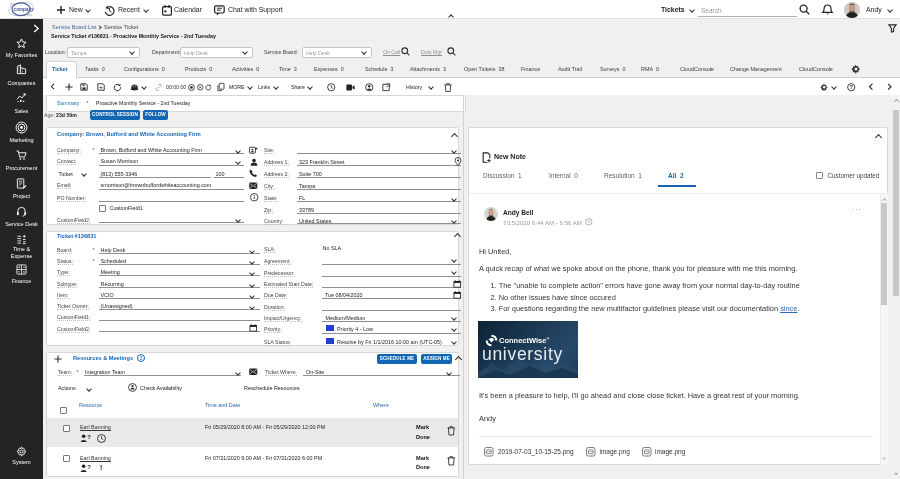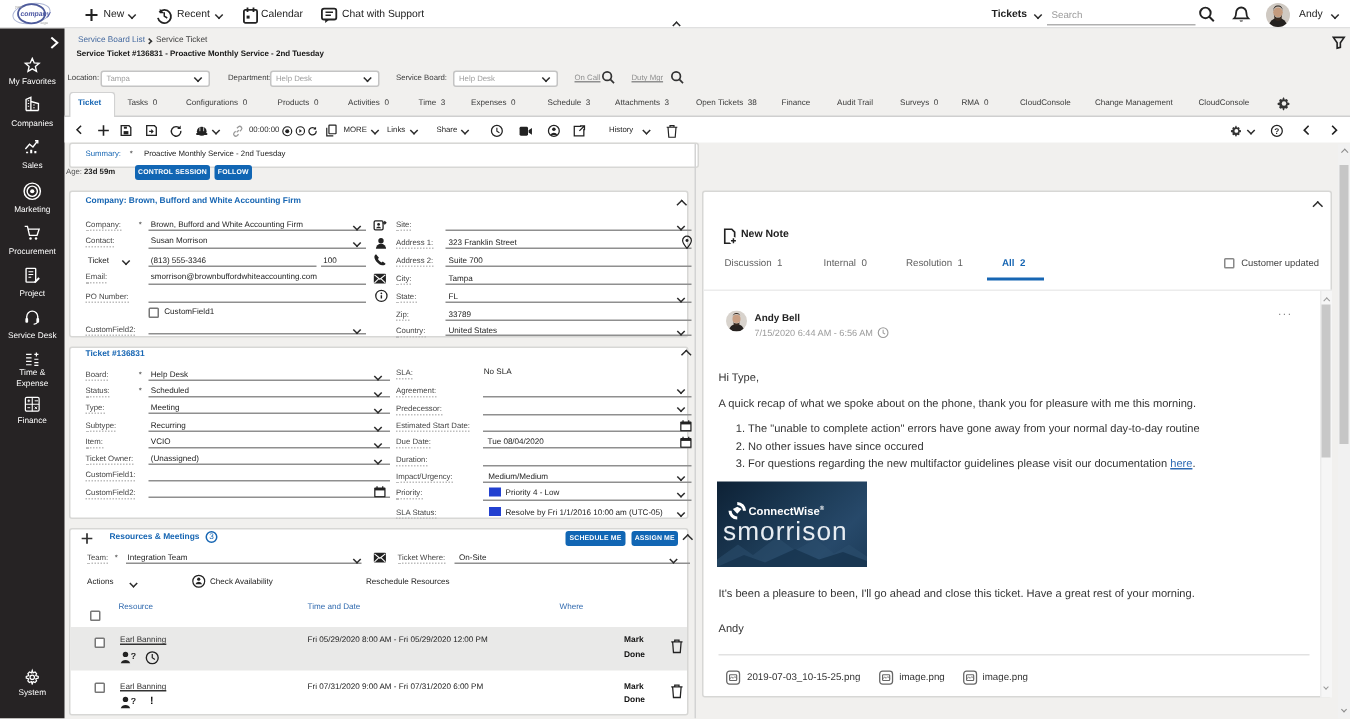--- a/index.html
+++ b/index.html
@@ -558,39 +558,39 @@
       <path d="M4.9 5.8a3.1 3.1 0 0 1 6.2 0c0-2.6-1.2-3.9-3.1-3.9S4.9 3.2 4.9 5.8z" fill="#33271f"></path>
     </g>
   </svg>
 <div class="a tx" style="left:503px;top:208.5px;font-size:6.6px;color:#222;font-weight:bold">Andy Bell</div>
 <div class="a tx" style="left:503px;top:218.6px;font-size:6.1px;color:#9b9b9b">7/15/2020 6:44 AM - 6:56 AM</div>
 <svg class="a" style="left:585px;top:218px" width="7.5" height="7.5" viewBox="0 0 20 20">
     <circle cx="10" cy="10" r="8.6" fill="none" stroke="#9b9b9b" stroke-width="2"></circle>
     <path d="M10 5v5.5l3.6 2.2" fill="none" stroke="#9b9b9b" stroke-width="1.8"></path>
   </svg>
 <div class="a tx" style="left:852px;top:203px;font-size:8px;color:#888;letter-spacing:1px">...</div>
-<div class="a tx" style="left:479px;top:246.8px;font-size:7.4px;color:#333">Hi Type,</div>
+<div class="a tx" style="left:479px;top:246.8px;font-size:7.4px;color:#333">Hi United,</div>
 <div class="a tx" style="left:479px;top:263.8px;font-size:7.4px;color:#333">A quick recap of what we spoke about on the phone, thank you for pleasure with me this morning.</div>
 <div class="a tx" style="left:490.5px;top:281px;font-size:7.4px;color:#333">1.&nbsp;The "unable to complete action" errors have gone away from your normal day-to-day routine</div>
 <div class="a tx" style="left:490.5px;top:292.6px;font-size:7.4px;color:#333">2.&nbsp;No other issues have since occured</div>
-<div class="a tx" style="left:490.5px;top:304.2px;font-size:7.4px;color:#333">3.&nbsp;For questions regarding the new multifactor guidelines please visit our documentation <span style="color:#2e6bb5;text-decoration:underline">here</span>.</div>
+<div class="a tx" style="left:490.5px;top:304.2px;font-size:7.4px;color:#333">3.&nbsp;For questions regarding the new multifactor guidelines please visit our documentation <span style="color:#2e6bb5;text-decoration:underline">since</span>.</div>
 <div class="a" style="left:478px;top:321px;width:100px;height:57px;background:linear-gradient(135deg,#0d2135 0%,#1c3a55 45%,#27496a 75%,#1d3c59 100%);overflow:hidden">
   <svg style="position:absolute;left:0;top:0" width="100" height="57" viewBox="0 0 100 57">
       <path d="M0 52l14-10 10 7 16-12 12 9 14-8 12 10 10-6 12 8v7H0z" fill="#2c4e6e" opacity="0.55"></path>
       <path d="M0 57l18-8 14 5 20-9 16 7 16-5 16 6v4z" fill="#16334d" opacity="0.8"></path>
     </svg>
   <svg style="position:absolute;left:7px;top:13px" width="13" height="13" viewBox="0 0 20 20">
       <path d="M10 1a9 9 0 0 1 9 9h-3.2A5.8 5.8 0 0 0 10 4.2z" fill="#fff"></path>
       <path d="M10 19a9 9 0 0 1-9-9h3.2A5.8 5.8 0 0 0 10 15.8z" fill="#fff"></path>
       <path d="M5.5 8.2L10 5.8l4.5 2.4L10 13z" fill="#fff"></path>
     </svg>
   <div style="position:absolute;left:21px;top:15px;font-size:7.5px;color:#fff;font-weight:bold;white-space:nowrap">ConnectWise<span style="font-size:4px;vertical-align:top">®</span></div>
-  <div style="position:absolute;left:4px;top:23px;font-size:17.5px;color:#e8edf2;white-space:nowrap;letter-spacing:0.7px">smorrison</div>
+  <div style="position:absolute;left:4px;top:23px;font-size:17.5px;color:#e8edf2;white-space:nowrap;letter-spacing:0.7px">university</div>
 </div>
-<div class="a tx" style="left:479px;top:391px;font-size:7.4px;color:#333">It's been a pleasure to been, I'll go ahead and close this ticket. Have a great rest of your morning.</div>
+<div class="a tx" style="left:479px;top:391px;font-size:7.4px;color:#333">It's been a pleasure to help, I'll go ahead and close close ticket. Have a great rest of your morning.</div>
 <div class="a tx" style="left:479px;top:413.5px;font-size:7.4px;color:#333">Andy</div>
 <div class="a" style="left:479px;top:435.5px;width:394px;border-bottom:1px solid #e2e2e2"></div>
 <svg class="a" style="left:484px;top:446.5px" width="9.5" height="9.5" viewBox="0 0 20 20">
     <rect x="1" y="1" width="18" height="18" rx="4" fill="none" stroke="#666" stroke-width="1.8"></rect>
     <rect x="5" y="6" width="10" height="8" rx="1" fill="none" stroke="#666" stroke-width="1.6"></rect>
     <path d="M5 12l3-3 2 2 2.5-2.5L15 11" fill="none" stroke="#666" stroke-width="1.2"></path>
   </svg>
 <div class="a tx" style="left:498px;top:448px;font-size:6.5px;color:#333">2019-07-03_10-15-25.png</div>
 <svg class="a" style="left:586px;top:446.5px" width="9.5" height="9.5" viewBox="0 0 20 20">
     <rect x="1" y="1" width="18" height="18" rx="4" fill="none" stroke="#666" stroke-width="1.8"></rect>

